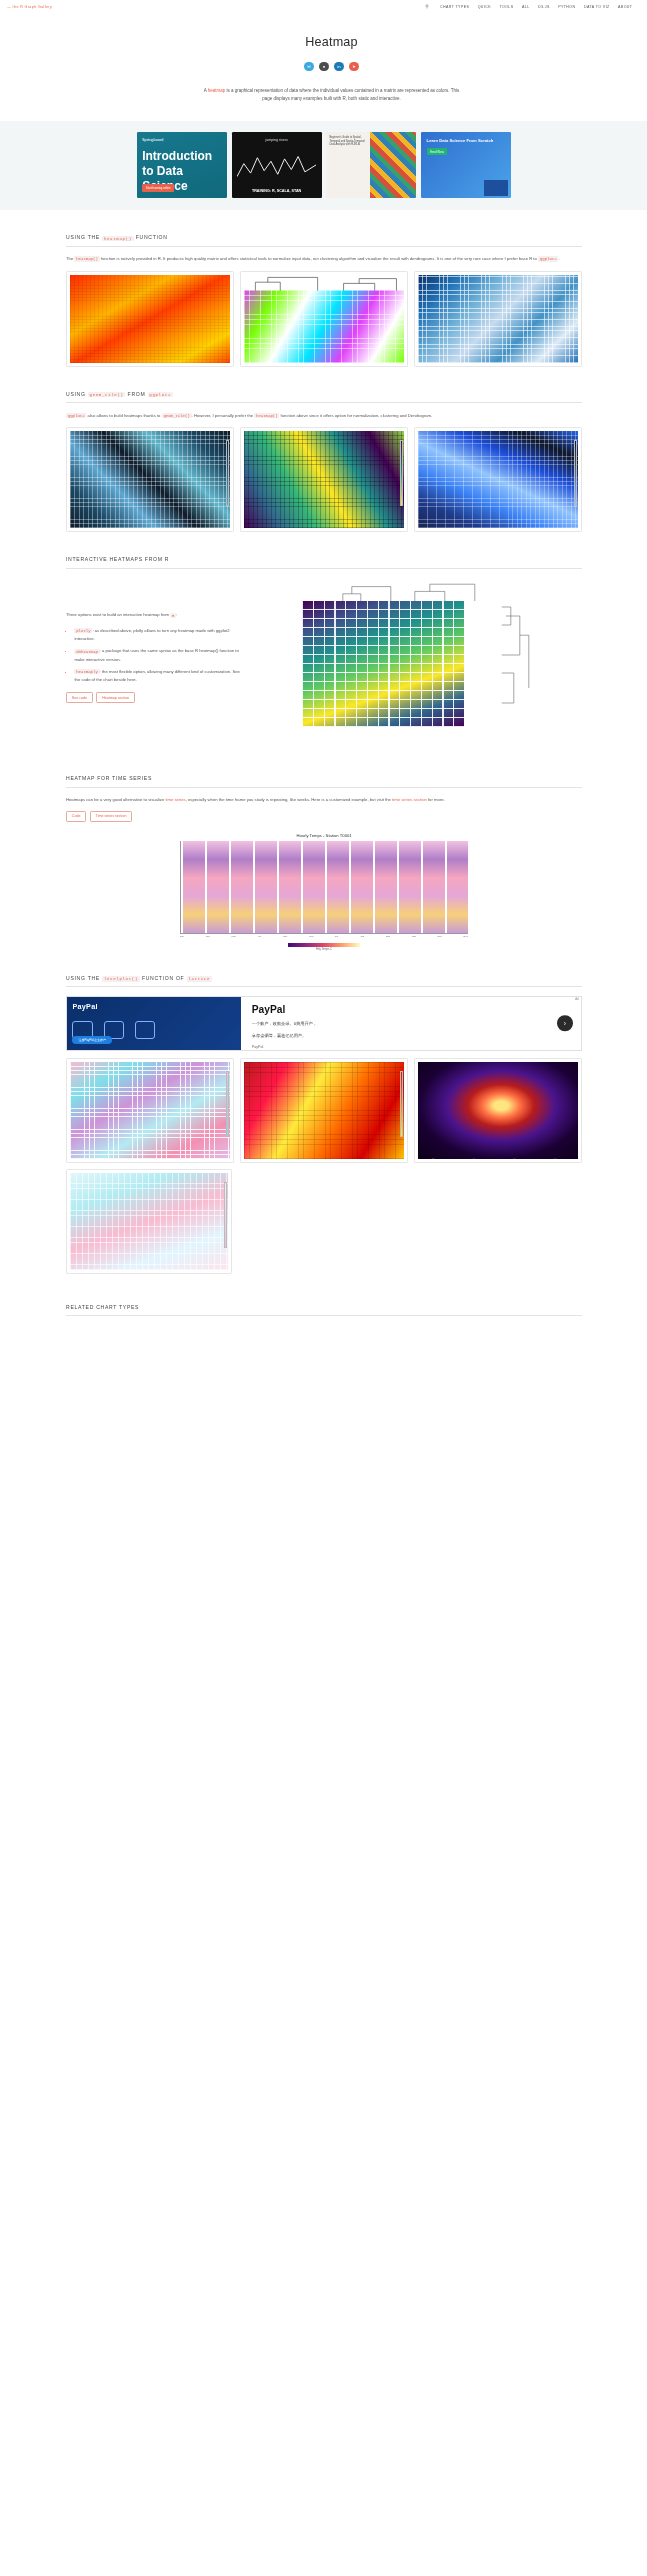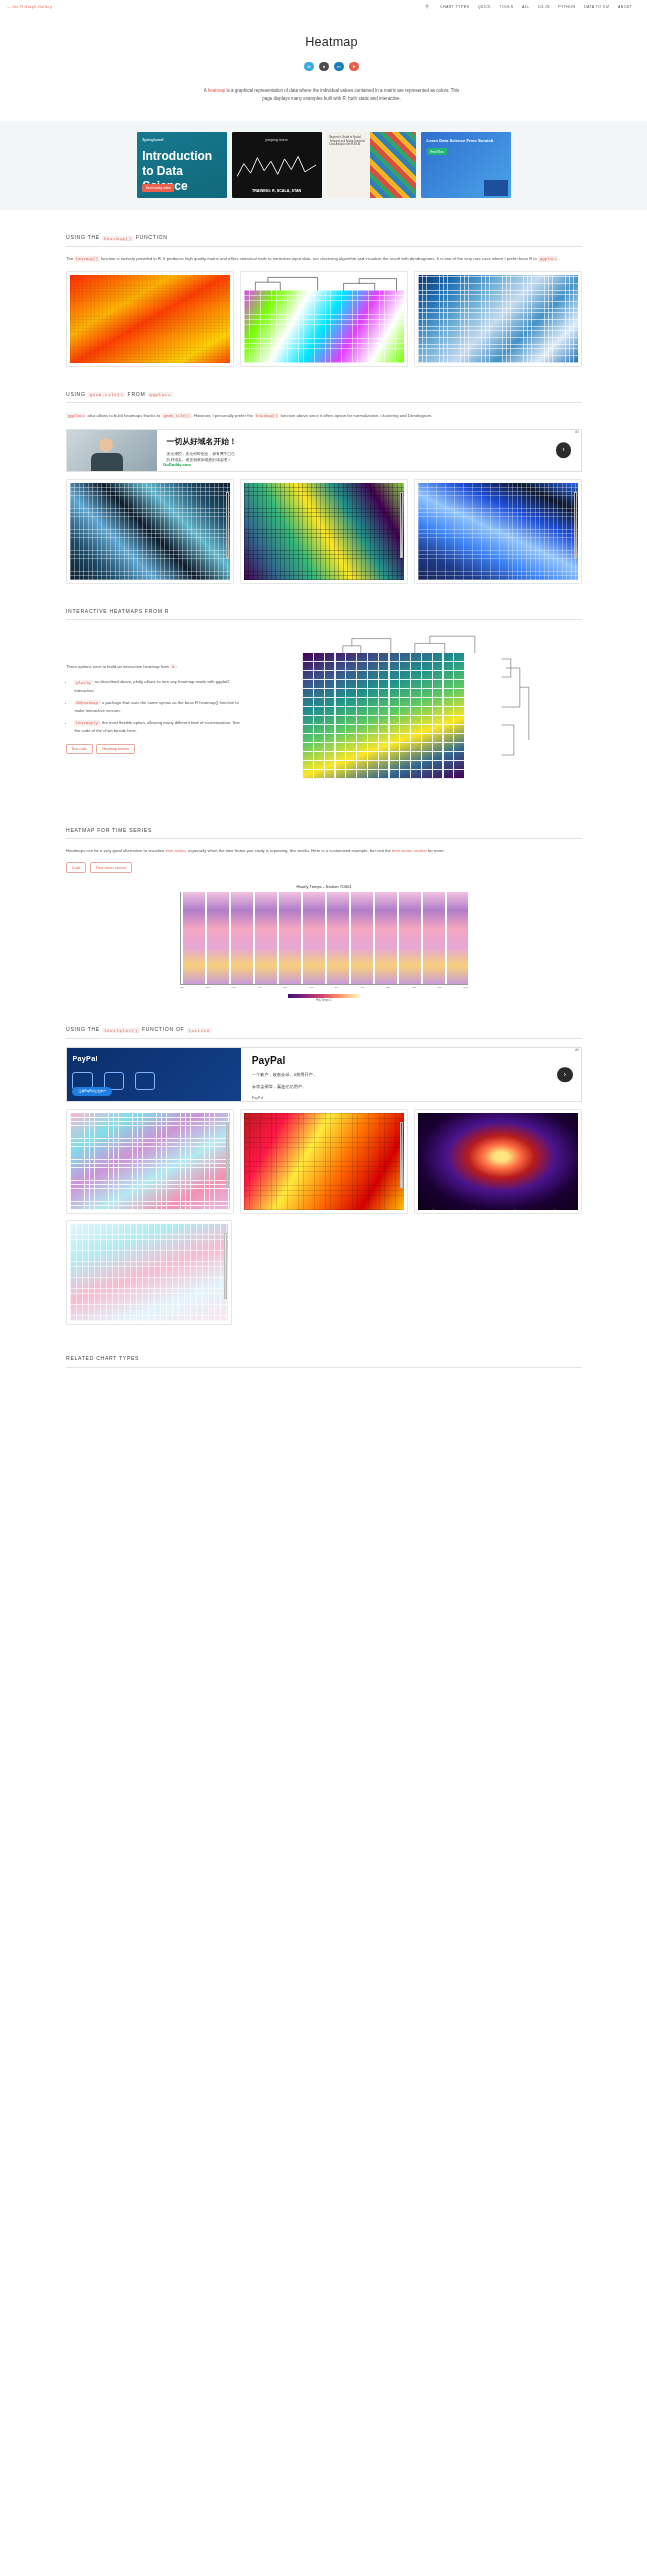--- a/index.html
+++ b/index.html
@@ -328,34 +328,20 @@
     <div class="sec-head">
       <span>USING</span>
       <code class="ic">geom_tile()</code>
       <span>FROM</span>
       <code class="ic">ggplot2</code>
     </div>
     <p class="para">
       <code class="ic">ggplot2</code><span> also allows to build heatmaps thanks to </span><code class="ic">geom_tile()</code><span>. However, I personally prefer the </span><code class="ic">heatmap()</code><span> function above since it offers option for normalization, clustering and Dendrogram.</span>
     </p>
 
-    <div class="gdad">
-      <div class="adx">Ad</div>
-      <div class="photo">
-        <div class="head"></div>
-        <div class="body"></div>
-      </div>
-      <div class="txt">
-        <div class="big">一切从好域名开始！</div>
-        <div class="sm">无论规模，无论何时创业，都有属于自己</div>
-        <div class="sm">的好域名。现在就来加现您的域名吧！</div>
-      </div>
-      <div class="gd">GoDaddy.com</div>
-      <div class="arrow">›</div>
-    </div>
 
     <div class="cards" style="margin-top:7.2px;">
       <div class="card h200">
         <div class="hm hm-d"></div>
         <div class="cbar" style="background:linear-gradient(#0d1b2a,#5fa8d3);"></div>
       </div>
       <div class="card h200">
         <div class="hm hm-e"></div>
         <div class="cbar" style="background:linear-gradient(#440154,#21918c,#fde725);"></div>
       </div>

